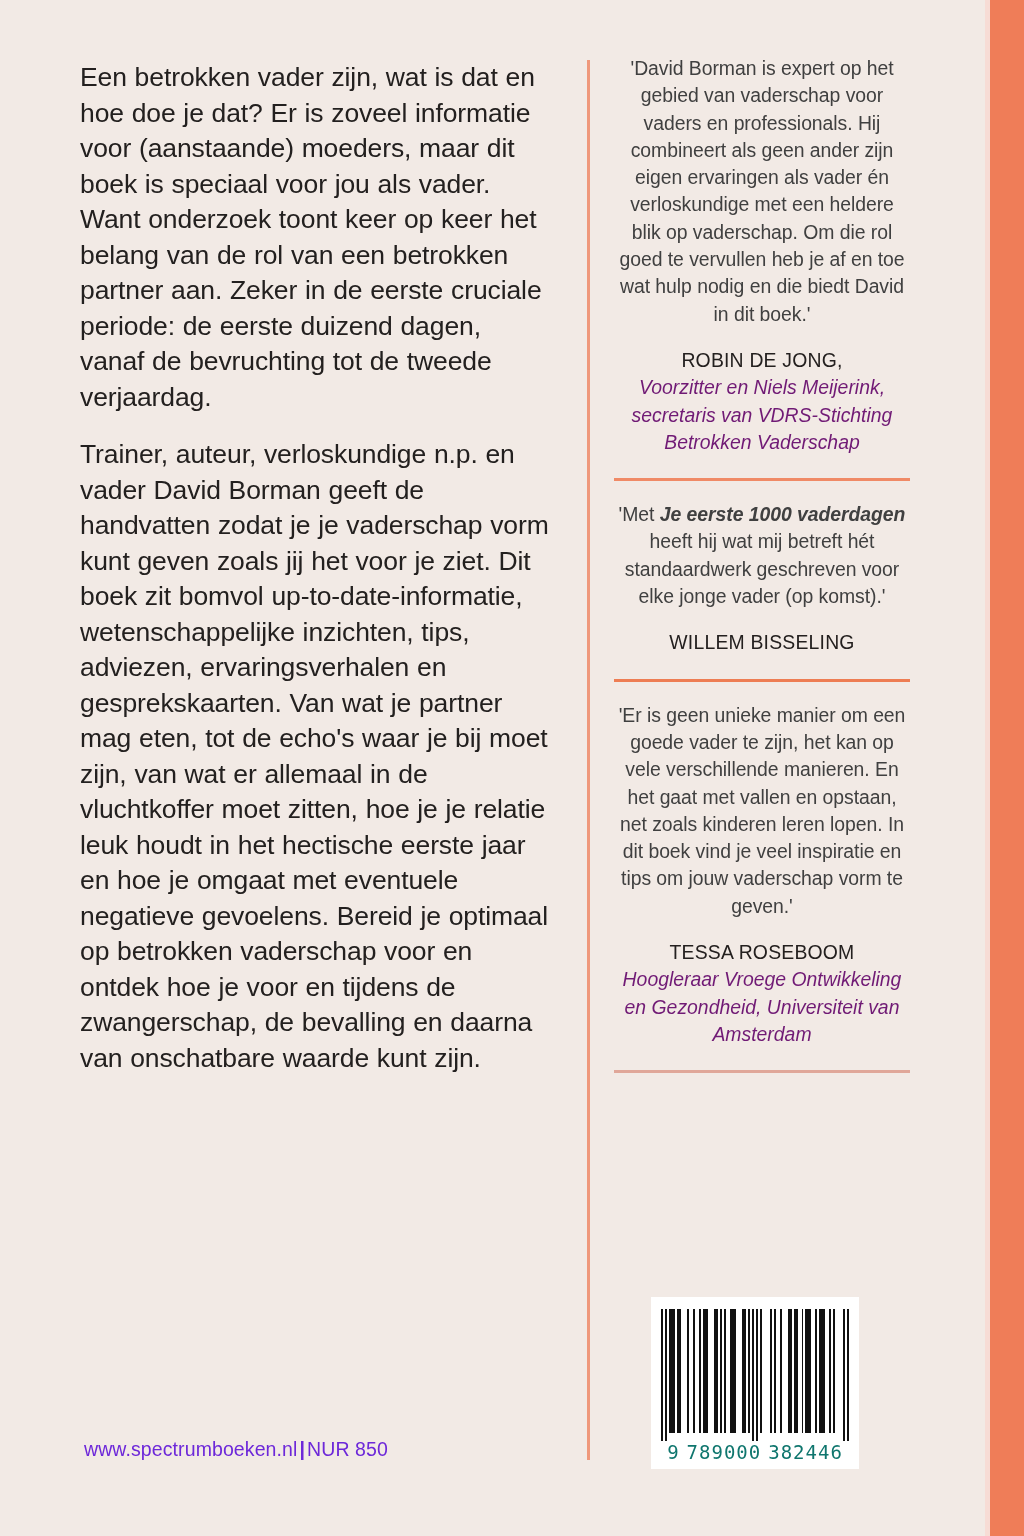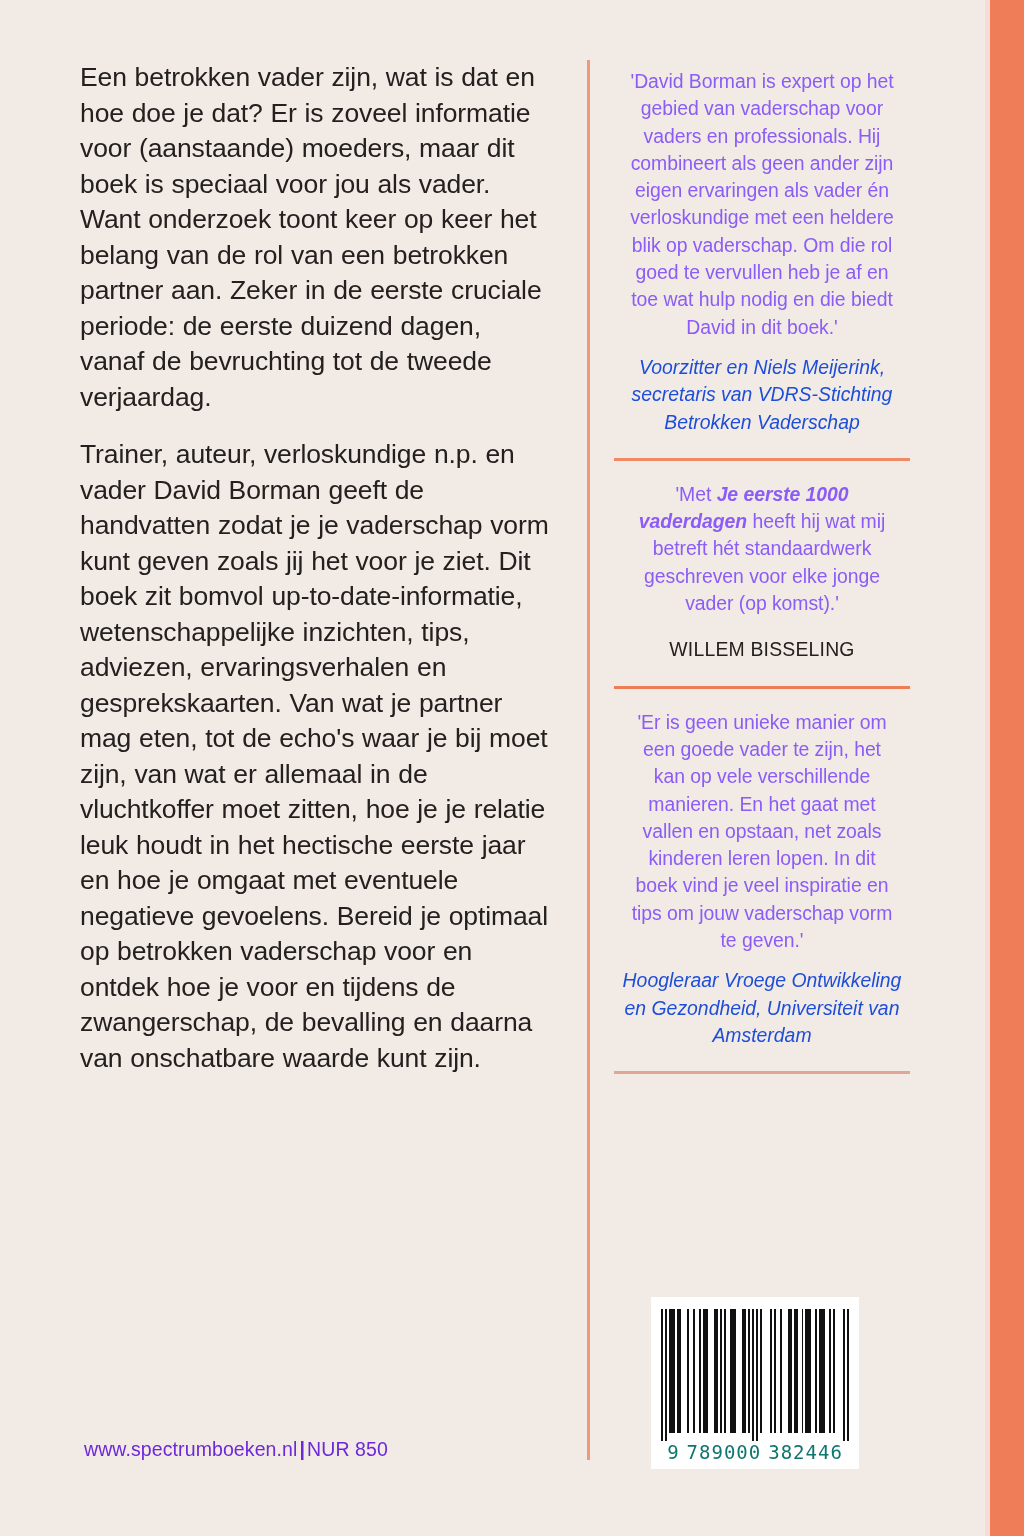--- a/index.html
+++ b/index.html
@@ -76,41 +76,41 @@
     position: absolute;
     left: 614px;
     top: 55px;
     width: 296px;
     text-align: center;
   }
   .quote-block { margin-bottom: 0; }
   .quote-text {
     font-size: 19.4px;
     line-height: 27.3px;
-    color: #8b5cf6;
-    font-weight: 500;
-    margin: 13px;
+    color: #404040;
+    font-weight: 500;
+    margin: 0;
     letter-spacing: -0.05px;
   }
   .quote-text em {
     font-style: italic;
     font-weight: bold;
   }
   .attrib-name {
     font-size: 19.4px;
     line-height: 27.3px;
     color: #24201f;
     margin: 19px 0 0 0;
     font-weight: 400;
     letter-spacing: 0.2px;
   }
   .attrib-role {
     font-size: 19.4px;
     line-height: 27.3px;
-    color: #1d4ed8;
+    color: #701a75;
     margin: 0;
     font-style: italic;
     font-weight: 500;
   }
   .divider {
     height: 3px;
     background: #f08a66;
     margin: 22px 0 20px 0;
     border: 0;
     width: 100%;
@@ -181,34 +181,36 @@
 
   <div class="blurb">
     <p>Een betrokken vader zijn, wat is dat en hoe doe je dat? Er is zoveel informatie voor (aanstaande) moeders, maar dit boek is speciaal voor jou als vader. Want onderzoek toont keer op keer het belang van de rol van een betrokken partner aan. Zeker in de eerste cruciale periode: de eerste duizend dagen, vanaf de bevruchting tot de tweede verjaardag.</p>
     <p>Trainer, auteur, verloskundige n.p. en vader David Borman geeft de handvatten zodat je je vaderschap vorm kunt geven zoals jij het voor je ziet. Dit boek zit bomvol up-to-date-informatie, wetenschappelijke inzichten, tips, adviezen, ervaringsverhalen en gesprekskaarten. Van wat je partner mag eten, tot de echo's waar je bij moet zijn, van wat er allemaal in de vluchtkoffer moet zitten, hoe je je relatie leuk houdt in het hectische eerste jaar en hoe je omgaat met eventuele negatieve gevoelens. Bereid je optimaal op betrokken vaderschap voor en ontdek hoe je voor en tijdens de zwangerschap, de bevalling en daarna van onschatbare waarde kunt zijn.</p>
   </div>
 
   <div class="endorsements">
 
     <div class="quote-block">
       <p class="quote-text">'David Borman is expert op het gebied van vaderschap voor vaders en professionals. Hij combineert als geen ander zijn eigen ervaringen als vader én verloskundige met een heldere blik op vaderschap. Om die rol goed te vervullen heb je af en toe wat hulp nodig en die biedt David in dit boek.'</p>
+      <p class="attrib-name">ROBIN DE JONG,</p>
       <p class="attrib-role">Voorzitter en Niels Meijerink, secretaris van VDRS-Stichting Betrokken Vaderschap</p>
     </div>
 
     <hr class="divider">
 
     <div class="quote-block">
       <p class="quote-text"><span>'Met </span><em>Je eerste 1000 vaderdagen</em><span> heeft hij wat mij betreft hét standaardwerk geschreven voor elke jonge vader (op komst).'</span></p>
       <p class="attrib-name">WILLEM BISSELING</p>
     </div>
 
     <hr class="divider strong">
 
     <div class="quote-block">
       <p class="quote-text">'Er is geen unieke manier om een goede vader te zijn, het kan op vele verschillende manieren. En het gaat met vallen en opstaan, net zoals kinderen leren lopen. In dit boek vind je veel inspiratie en tips om jouw vaderschap vorm te geven.'</p>
+      <p class="attrib-name">TESSA ROSEBOOM</p>
       <p class="attrib-role">Hoogleraar Vroege Ontwikkeling en Gezondheid, Universiteit van Amsterdam</p>
     </div>
 
     <hr class="divider soft">
 
   </div>
 
   <div class="site-line">
     <span>www.spectrumboeken.nl</span><span class="sep">|</span><span>NUR 850</span>
   </div>

